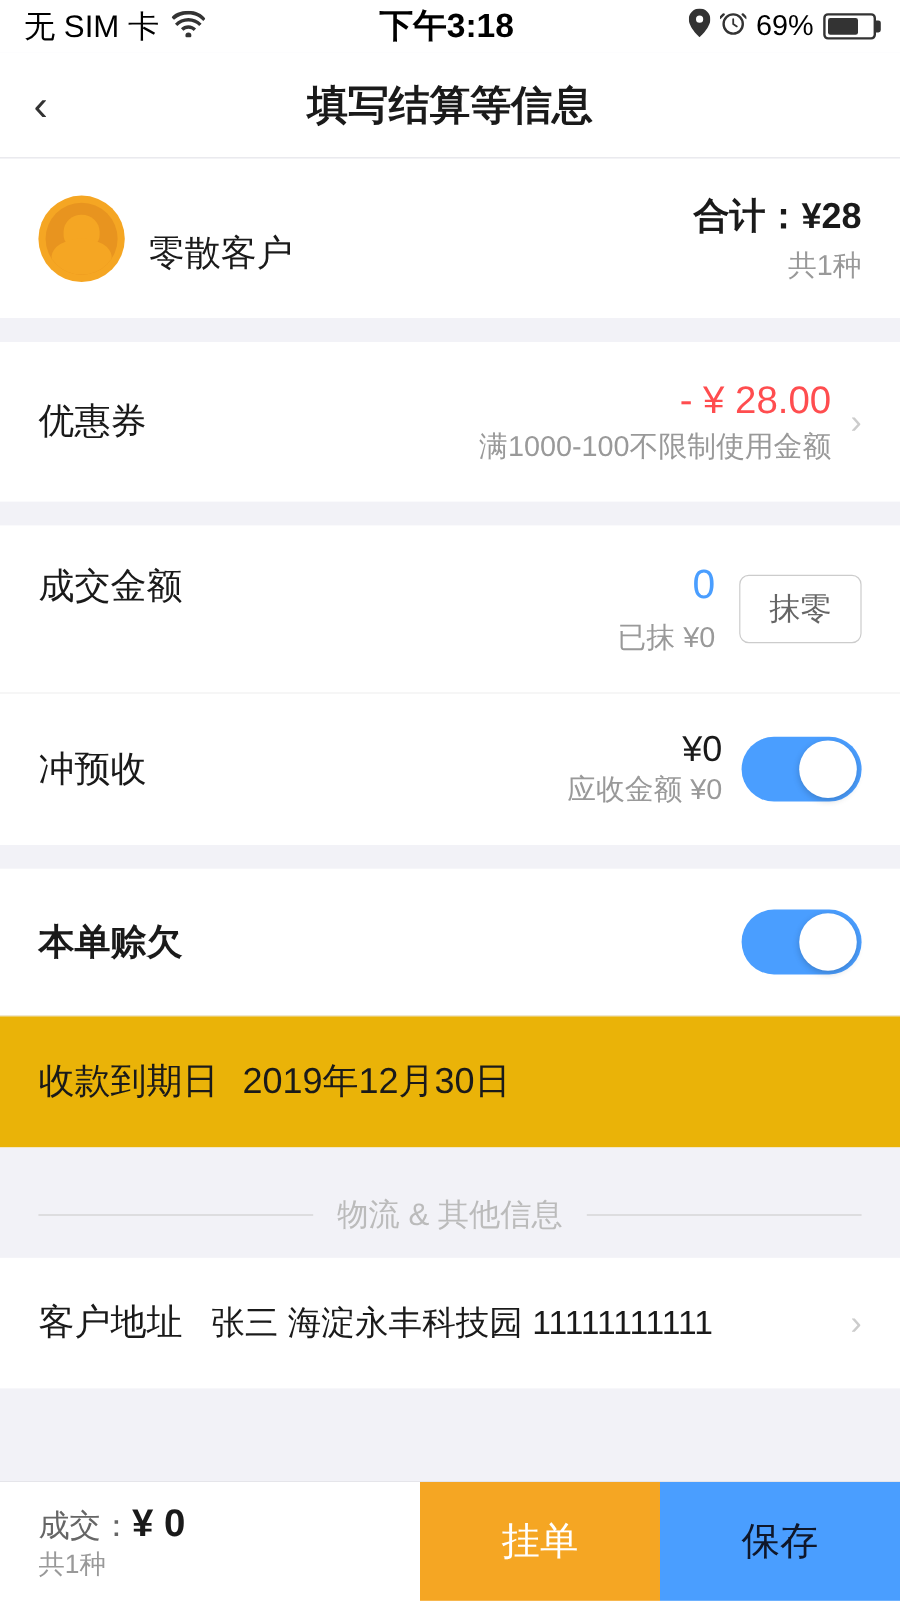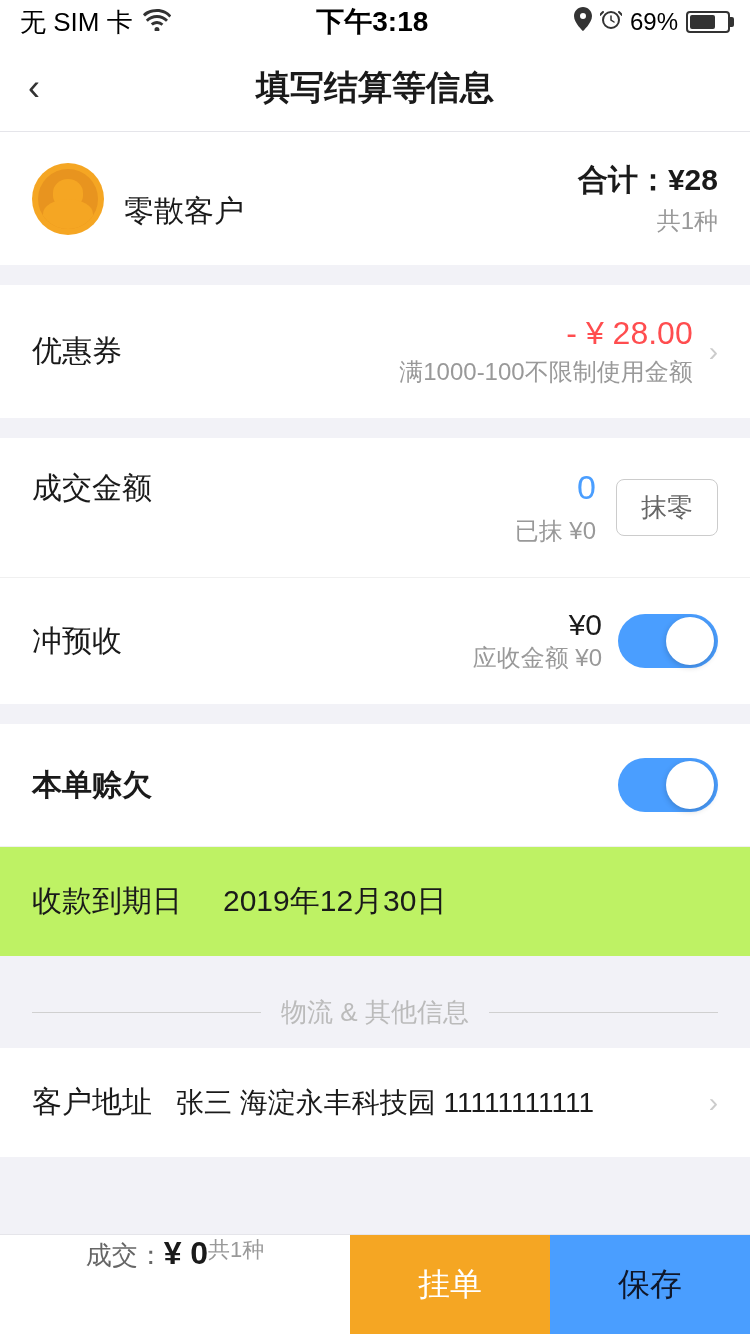--- a/index.html
+++ b/index.html
@@ -281,23 +281,22 @@
     .debt-label {
       font-size: 30px;
       color: #1a1a1a;
       font-weight: bold;
     }
 
     .due-date-row {
       display: flex;
       align-items: flex-start;
       padding: 34px 32px;
-      background: #bef264;
+      background: #eab308;
       border-top: 1px solid #f0f0f0;
-      gap: 21px;
     }
     .due-date-label {
       font-size: 30px;
       color: #1a1a1a;
       margin-right: 20px;
     }
     .due-date-value {
       font-size: 30px;
       color: #1a1a1a;
     }
@@ -353,22 +352,23 @@
       left: 0;
       width: 750px;
       height: 100px;
       display: flex;
       background: #fff;
       border-top: 1px solid #e5e5ea;
     }
     .bottom-left {
       flex: 1;
       display: flex;
-      justify-content: center;
-      padding: 0 44px;
+      flex-direction: column;
+      justify-content: center;
+      padding: 0 32px;
     }
     .bottom-deal-label {
       font-size: 26px;
       color: #666;
     }
     .bottom-count {
       font-size: 22px;
       color: #999;
     }
     .btn-hold {

